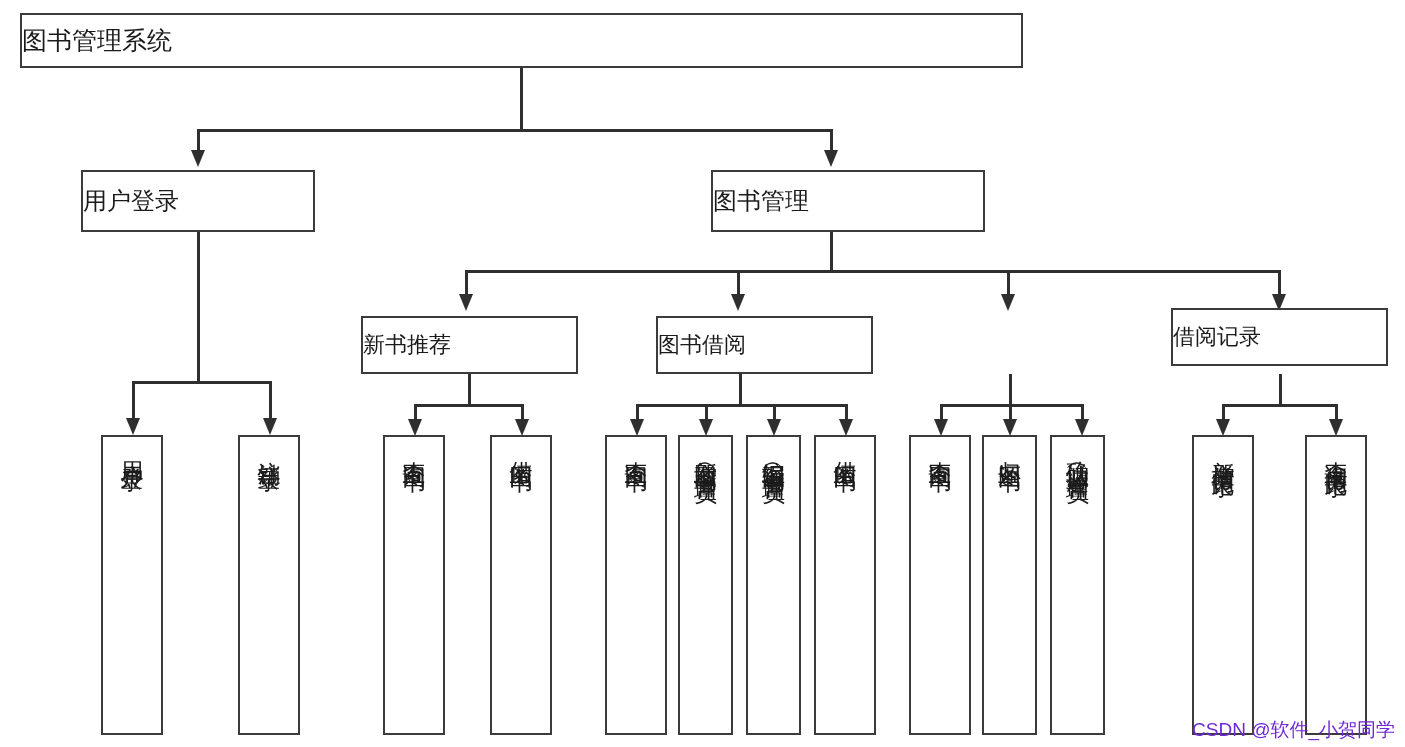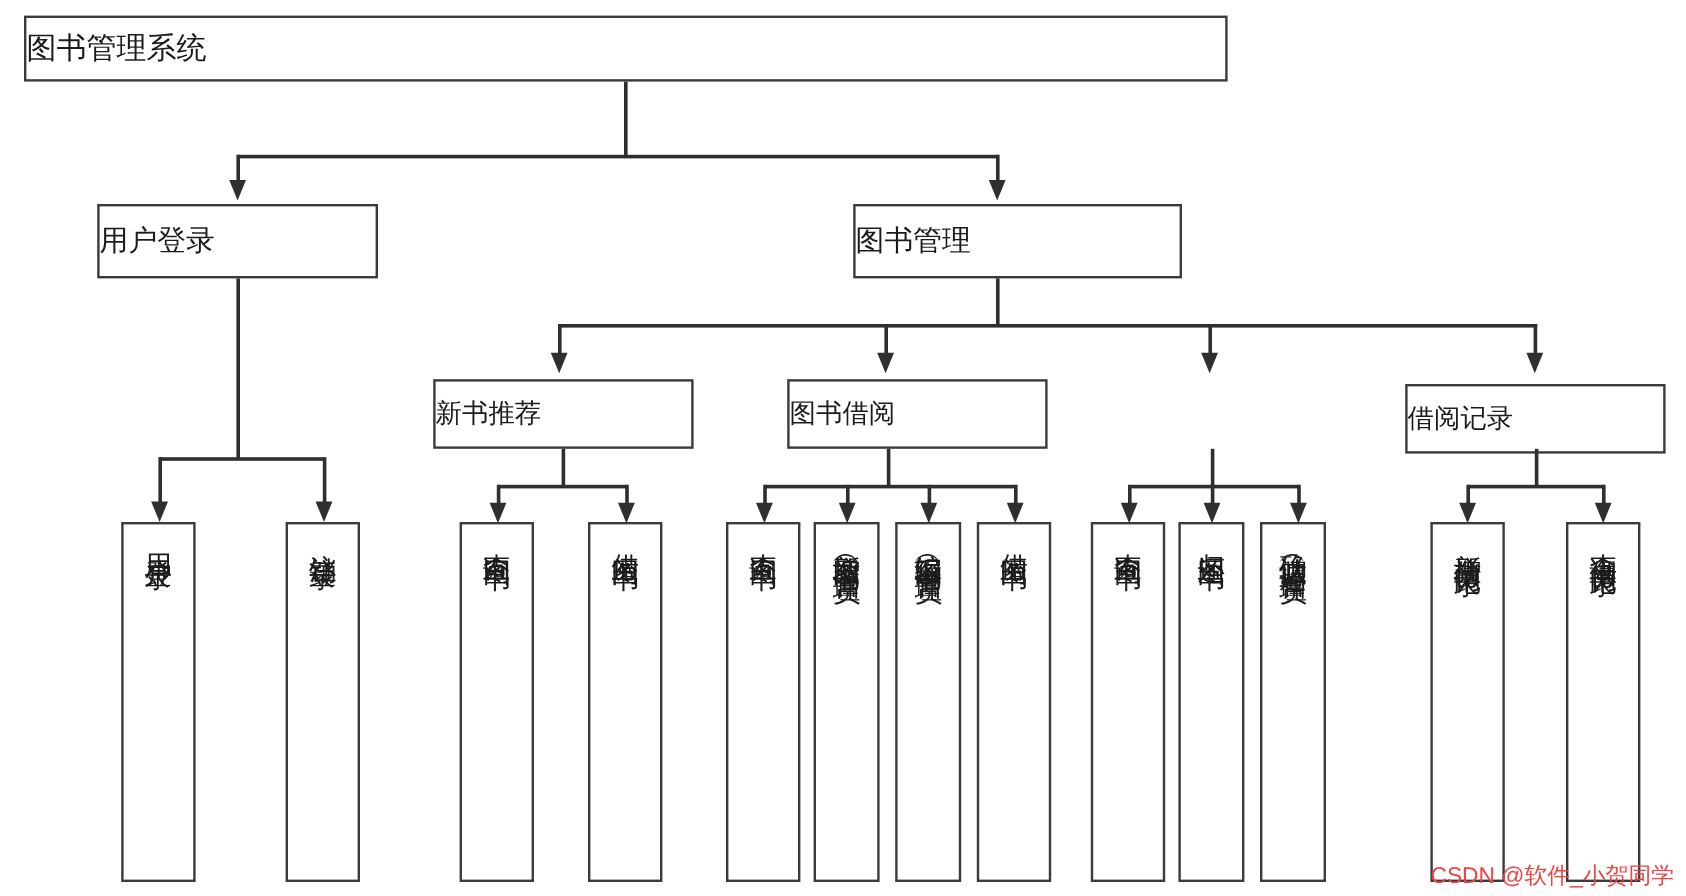--- a/index.html
+++ b/index.html
@@ -65,21 +65,21 @@
     border-left:7.5px solid transparent;
     border-right:7.5px solid transparent;
     border-top:17px solid #2f2f2f;
   }
   
   #watermark{
     position:absolute;
     right:10px;
     bottom:4px;
     font-size:19px;
-    color:#ef4444;
+    color:#6d28d9;
     white-space:nowrap;
     user-select:none;
     pointer-events:none;
   }
 </style>
 </head>
 <body>
 
 <div id="canvas">
 
@@ -121,21 +121,21 @@
   <div class="arrow" style="left:1001px;top:294px;"></div>
   <div class="vline" style="left:1278px;top:270px;height:25px;"></div>
   <div class="arrow" style="left:1272px;top:294px;"></div>
 
   <div class="node lvl3" style="left:361px;top:316px;width:217px;height:58px;">
     <span class="cap">新书推荐</span>
   </div>
   <div class="node lvl3" style="left:632px;top:316px;width:217px;height:58px;margin-left:24px;">
     <span class="cap">图书借阅</span>
   </div>
-  <div class="node lvl3" style="left:1171px;top:320px;width:217px;height:58px;">
+  <div class="node lvl3" style="left:1171px;top:308px;width:217px;height:58px;">
     <span class="cap">借阅记录</span>
   </div>
 
   <div class="vline" style="left:468px;top:374px;height:31px;"></div>
   <div class="hline" style="left:415px;top:404px;width:108px;"></div>
   <div class="vline" style="left:414px;top:404px;height:16px;"></div>
   <div class="arrow" style="left:408px;top:419px;"></div>
   <div class="vline" style="left:521px;top:404px;height:16px;"></div>
   <div class="arrow" style="left:515px;top:419px;"></div>
 

